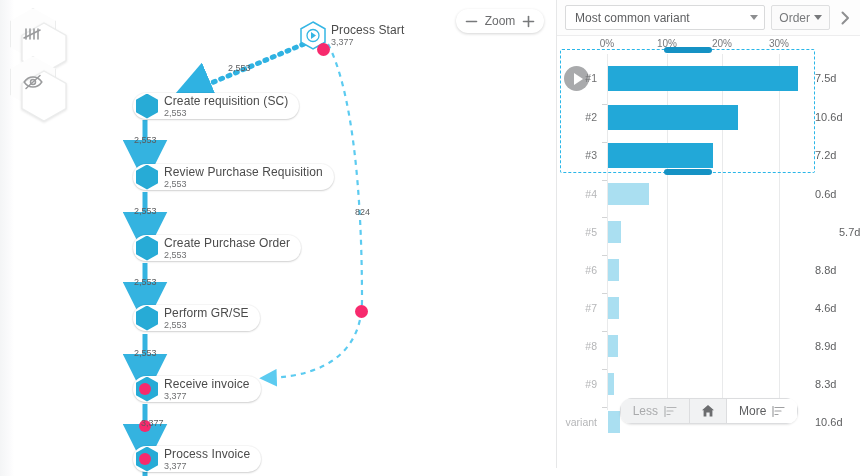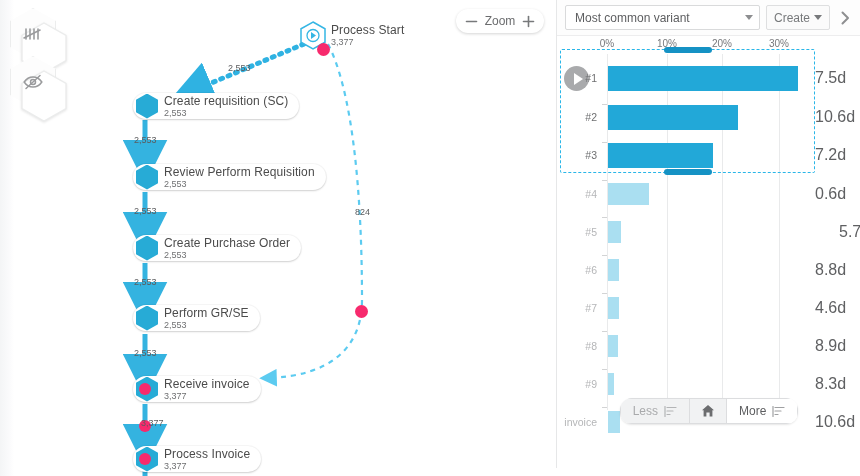--- a/index.html
+++ b/index.html
@@ -132,21 +132,21 @@
   #plot{position:absolute;left:0;top:18px;width:304px;height:378px;}
   .gridline{position:absolute;top:0;width:1px;height:356px;background:#e9eaeb;}
   .rowlabel{
     position:absolute;font-size:10.5px;color:#6e6f71;
     transform:translateY(-50%);text-align:right;width:34px;
   }
   .rowlabel.dim{color:#b5b6b8;}
   .bar{position:absolute;background:#22a8d8;border-radius:0;}
   .bar.dim{background:#aadff1;}
   .durlabel{
-    position:absolute;font-size:16px;color:#5f6062;
+    position:absolute;font-size:11px;color:#5f6062;
     transform:translateY(-50%);
   }
   .tickmark{position:absolute;width:5px;height:1px;background:#d3d4d5;}
   
   #sel-box{
     position:absolute;border:1px dashed #29b6e8;border-radius:2px;
     pointer-events:none;
   }
   .sel-handle{
     position:absolute;width:48px;height:6px;background:#1592c4;border-radius:3px;
@@ -256,21 +256,21 @@
       <div class="node-hex"></div>
       <div class="node-text">
         <div class="node-label">Create requisition (SC)</div>
         <div class="node-count">2,553</div>
       </div>
     </div>
 
     <div class="node" style="left:133px;top:164px;">
       <div class="node-hex"></div>
       <div class="node-text">
-        <div class="node-label">Review Perform Requisition</div>
+        <div class="node-label">Review Purchase Requisition</div>
         <div class="node-count">2,553</div>
       </div>
     </div>
 
     <div class="node" style="left:133px;top:235px;">
       <div class="node-hex"></div>
       <div class="node-text">
         <div class="node-label">Create Purchase Order</div>
         <div class="node-count">2,553</div>
       </div>
@@ -331,21 +331,21 @@
   </div>
 
   <div id="variant-pane">
 
     <div id="variant-header">
       <div class="vsel">
         <span class="lbl">Most common variant</span>
         <span class="caret"></span>
       </div>
       <div class="gbtn">
-        <span>Create</span>
+        <span>Order</span>
         <span class="caret"></span>
       </div>
       <div class="chev-btn">
         <svg width="16" height="16" viewBox="0 0 16 16">
           <path d="M5.5 2.5 L11 8 L5.5 13.5" fill="none" stroke="#8e8f91" stroke-width="2" stroke-linecap="round" stroke-linejoin="round"></path>
         </svg>
       </div>
     </div>
 
     <div id="chart-wrap">
@@ -411,21 +411,21 @@
         <div class="rowlabel dim" style="left:6px;top:292px;">#8</div>
         <div class="bar dim" style="left:51px;top:281px;width:10px;height:22px;"></div>
         <div class="durlabel" style="left:258px;top:292px;">8.9d</div>
         <div class="tickmark" style="left:45px;top:315px;"></div>
 
         <div class="rowlabel dim" style="left:6px;top:330px;">#9</div>
         <div class="bar dim" style="left:51px;top:319px;width:6px;height:22px;"></div>
         <div class="durlabel" style="left:258px;top:330px;">8.3d</div>
         <div class="tickmark" style="left:45px;top:353px;"></div>
 
-        <div class="rowlabel dim" style="left:-8px;top:368px;width:48px;">invoice</div>
+        <div class="rowlabel dim" style="left:-8px;top:368px;width:48px;">variant</div>
         <div class="bar dim" style="left:51px;top:357px;width:12px;height:22px;"></div>
         <div class="durlabel" style="left:258px;top:368px;">10.6d</div>
       </div>
 
       <div id="chart-footer">
         <div class="btn-group">
           <div class="bg-btn">
             <span>Less</span>
             <svg width="13" height="13" viewBox="0 0 13 13">
               <g stroke="#b3b4b6" stroke-width="1.2" stroke-linecap="round">

